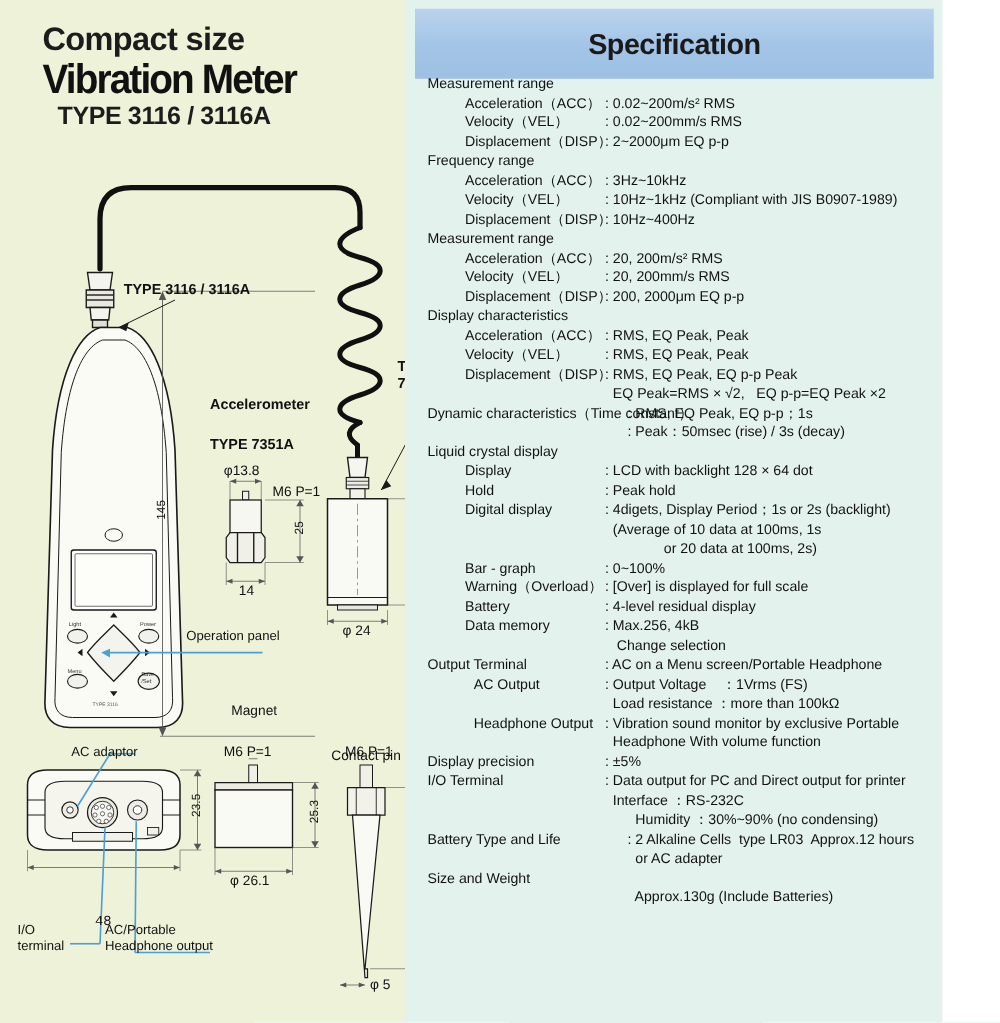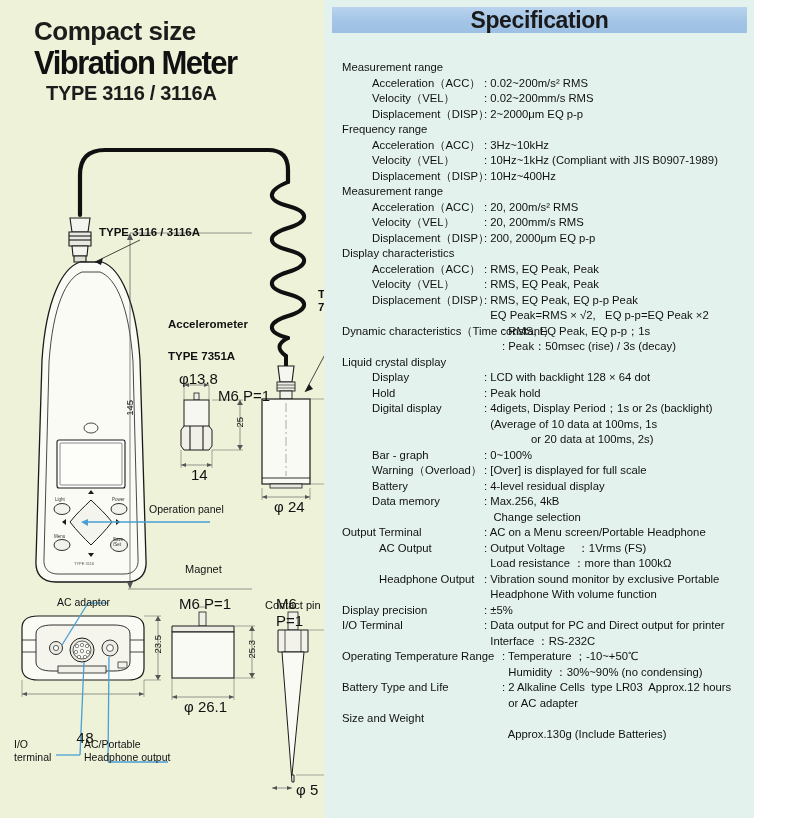--- a/index.html
+++ b/index.html
@@ -29,31 +29,31 @@
     transform: scaleX(0.94); transform-origin: left;
     margin-top: 1px;
   }
   .t-type {
     font-size: 20px; font-weight: bold; color: #1c1c1c;
     margin-top: 3px; margin-left: 12px; letter-spacing: -0.3px;
   }
 
   .lbl { position: absolute; font-size: 11.5px; color: #111; font-weight: bold; line-height: 1.15; }
   .lbl-n { position: absolute; font-size: 11px; color: #111; font-weight: normal; line-height: 1.15; }
-  .dim  { position: absolute; font-size: 15px; color: #111; line-height: 1.1; }
+  .dim  { position: absolute; font-size: 11px; color: #111; line-height: 1.1; }
   .dim-v { position: absolute; font-size: 9.5px; color: #111;
            writing-mode: vertical-rl; transform: rotate(180deg); }
   .callout { position: absolute; font-size: 10.5px; color: #111; line-height: 1.2; }
 
   svg.art { position: absolute; left: 0; top: 0; width: 370px; height: 818px; }
 
   
   .right { width: 430px; height: 818px; background: #e3f2ec; position: relative; }
   .spec-header {
-    position: absolute; left: 8px; top: 7px; width: 415px; height: 26px;
+    position: absolute; left: 8px; top: 7px; width: 415px; height: 56px;
     background: linear-gradient(180deg,#b9d3ee 0%, #a3c4e6 55%, #9dc0e4 100%);
     display: flex; align-items: center; justify-content: center;
   }
   .spec-header-text {
     font-size: 23px; font-weight: bold; color: #1a1a1a; letter-spacing: -0.4px;
   }
   .spec-body { position: absolute; left: 0; top: 60px; width: 430px; }
   .srow { display: flex; align-items: flex-start; line-height: 15.5px; min-height: 15.5px; }
   .s-label { font-size: 11.3px; color: #111; white-space: pre; }
   .s-val   { font-size: 11.3px; color: #111; white-space: pre; }
@@ -479,24 +479,20 @@
         </div>
         <div class="srow lvl0">
           <div class="s-label s-col">I/O Terminal</div>
           <div class="s-val">: Data output for PC and Direct output for printer</div>
         </div>
         <div class="srow lvl0">
           <div class="s-label s-col"></div>
           <div class="s-val">  Interface ：RS-232C</div>
         </div>
         <div class="srow lvl0">
-          <div class="s-label s-col-wide">Operating Temperature Range</div>
-          <div class="s-val">: Temperature ；-10~+50℃</div>
-        </div>
-        <div class="srow lvl0">
           <div class="s-label s-col-wide"></div>
           <div class="s-val">  Humidity ：30%~90% (no condensing)</div>
         </div>
         <div class="srow lvl0">
           <div class="s-label s-col-wide">Battery Type and Life</div>
           <div class="s-val">: 2 Alkaline Cells  type LR03  Approx.12 hours</div>
         </div>
         <div class="srow lvl0">
           <div class="s-label s-col-wide"></div>
           <div class="s-val">  or AC adapter</div>

